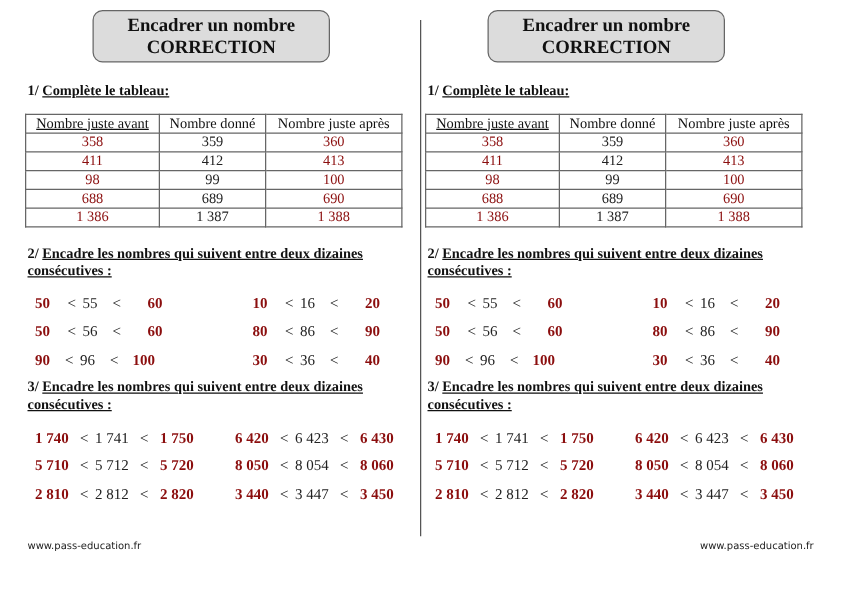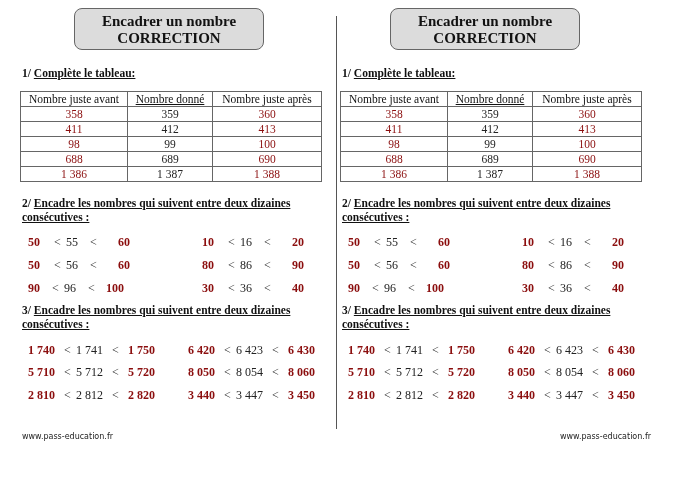--- a/index.html
+++ b/index.html
@@ -15,21 +15,21 @@
                padding-top:4px; box-sizing:border-box; color:#111; }
   .right .title-box { left:50px; }
   .title-box div { white-space:nowrap; }
   .sec { position:absolute; left:14px; font-size:11.5px; font-weight:bold; color:#111; line-height:14px; }
   .right .sec { left:2px; }
   .sec .u { text-decoration:underline; }
   .tbl { position:absolute; top:91px; left:12px; border-collapse:collapse; font-size:11.5px; }
   .right .tbl { left:0px; }
   .tbl td, .tbl th { border:1px solid #666; height:14px; padding:0 4px; text-align:center; font-weight:normal; line-height:13px; }
   .tbl th { color:#111; }
-  .c1 { width:98px; } .c2 { width:76px;text-decoration:underline; } .c3 { width:100px; }
+  .c1 { width:98px;text-decoration:underline; } .c2 { width:76px; } .c3 { width:100px; }
   .red { color:#8b0e0e; font-weight:bold; }
   .blk { color:#222; }
   .row { position:absolute; font-size:12px; height:16px; line-height:16px; white-space:nowrap; }
   .row span { position:absolute; top:0; }
 </style>
 </head>
 <body>
 
 <div class="divider"></div>
 

